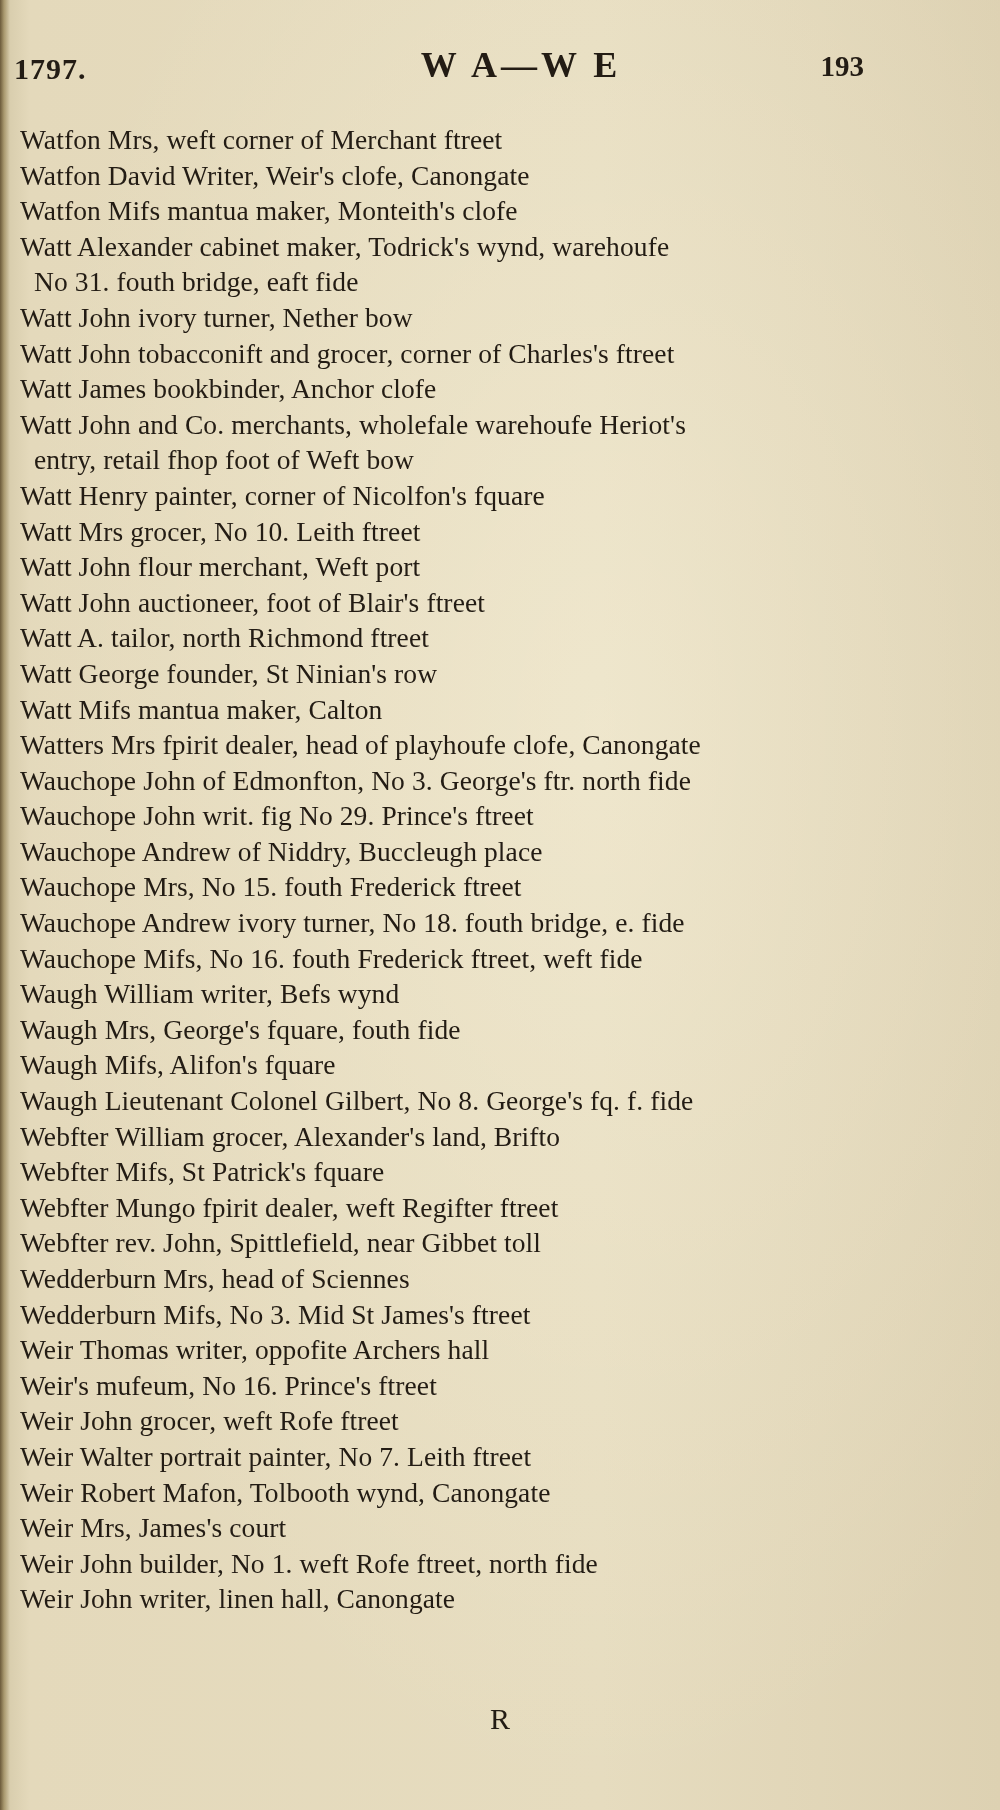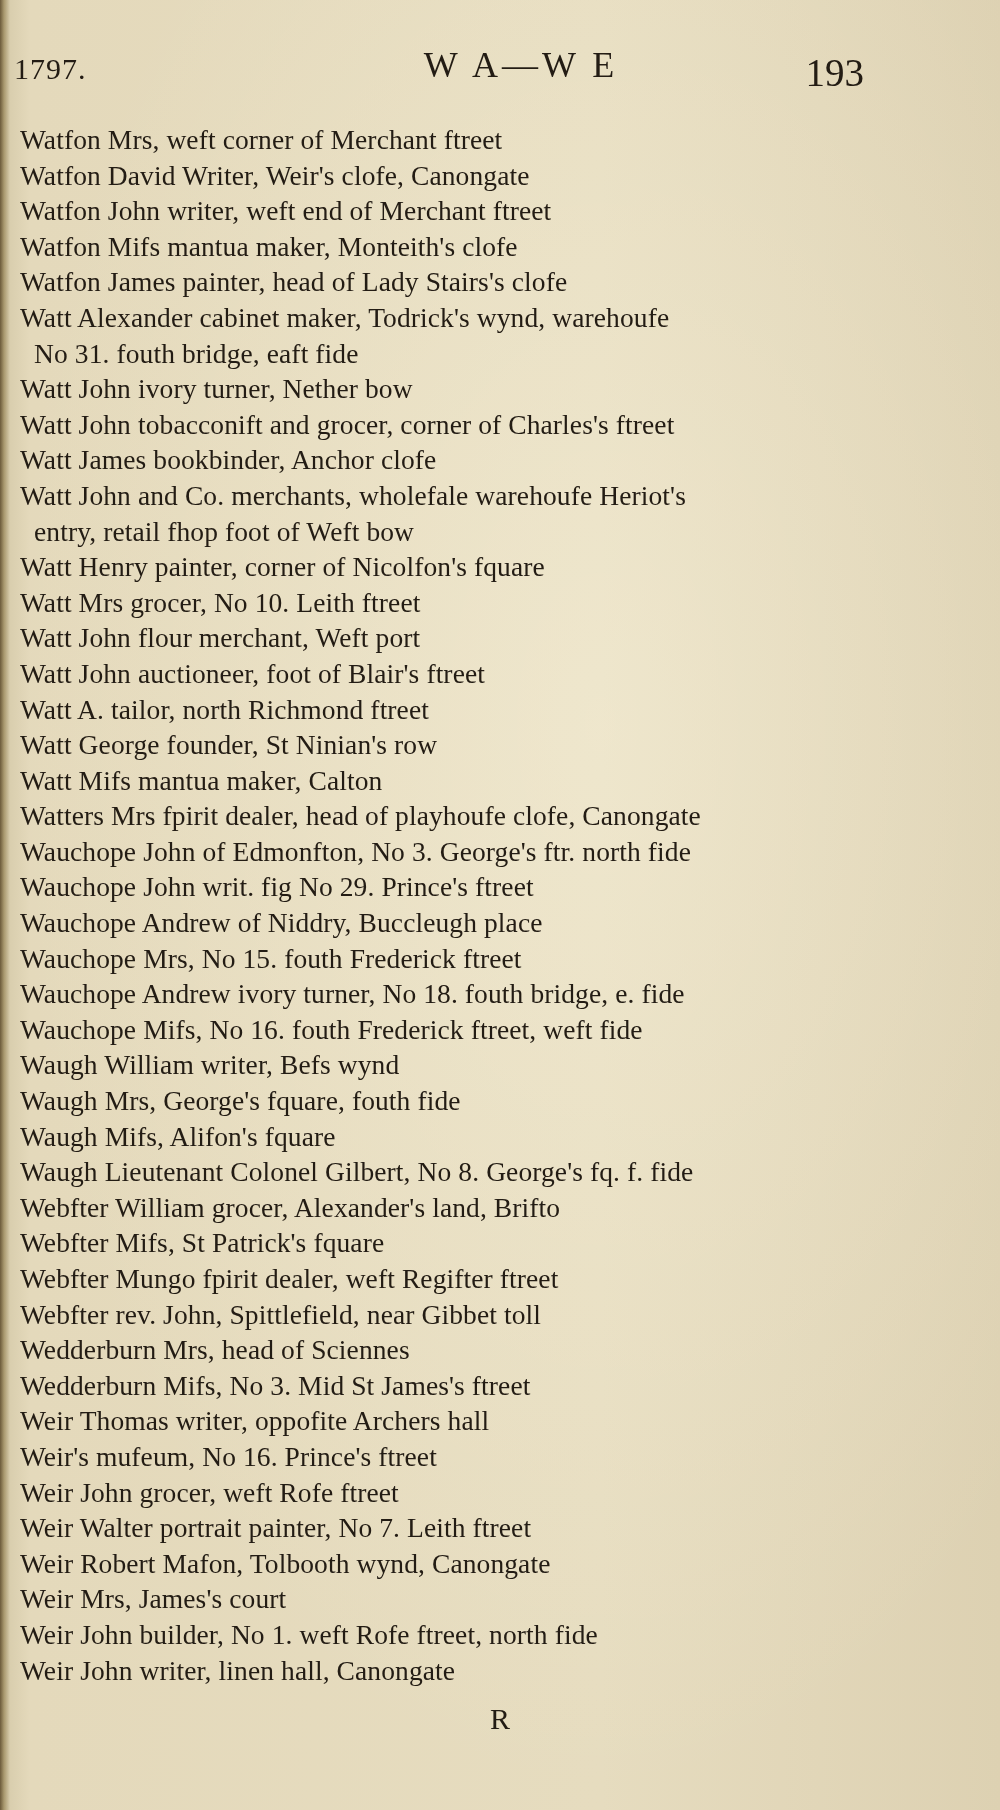--- a/index.html
+++ b/index.html
@@ -18,20 +18,21 @@
     background:
       radial-gradient(ellipse at 60% 40%, rgba(255,250,230,0.35), rgba(0,0,0,0) 70%),
       linear-gradient(90deg, #6b5a3a 0px, #a8986e 4px, #d9ceae 10px, #e4d9bb 30px, #e6dcbf 60%, #ddd1b2 100%);
   }
   .header {
     position: absolute;
     top: 38px;
     left: 0;
     width: 916px;
     height: 50px;
+    font-weight: bold;
   }
   .hdr-year {
     position: absolute;
     left: 14px;
     top: 14px;
     font-size: 30px;
     letter-spacing: 1px;
   }
   .hdr-title {
     position: absolute;
@@ -41,21 +42,21 @@
     top: 6px;
     font-size: 36px;
     letter-spacing: 4px;
     padding-left: 42px;
     box-sizing: border-box;
   }
   .hdr-page {
     position: absolute;
     right: 52px;
     top: 12px;
-    font-size: 39px;
+    font-size: 29px;
   }
   .entries {
     position: absolute;
     top: 122px;
     left: 8px;
     width: 990px;
     margin: 0;
     padding: 0;
     list-style: none;
   }
@@ -85,23 +86,21 @@
 <div class="page">
   <div class="header">
     <span class="hdr-year">1797.</span>
     <span class="hdr-title">W A—W E</span>
     <span class="hdr-page">193</span>
   </div>
 
   <ul class="entries" id="entries">
       <li class="entry"><span>Watfon Mrs, weft corner of Merchant ftreet</span></li>
       <li class="entry"><span>Watfon David Writer, Weir's clofe, Canongate</span></li>
-      <li class="entry"><span>Watfon John writer, weft end of Merchant ftreet</span></li>
       <li class="entry"><span>Watfon Mifs mantua maker, Monteith's clofe</span></li>
-      <li class="entry"><span>Watfon James painter, head of Lady Stairs's clofe</span></li>
       <li class="entry"><span>Watt Alexander cabinet maker, Todrick's wynd, warehoufe</span><span class="cont">No 31. fouth bridge, eaft fide</span></li>
       <li class="entry"><span>Watt John ivory turner, Nether bow</span></li>
       <li class="entry"><span>Watt John tobacconift and grocer, corner of Charles's ftreet</span></li>
       <li class="entry"><span>Watt James bookbinder, Anchor clofe</span></li>
       <li class="entry"><span>Watt John and Co. merchants, wholefale warehoufe Heriot's</span><span class="cont">entry, retail fhop foot of Weft bow</span></li>
       <li class="entry"><span>Watt Henry painter, corner of Nicolfon's fquare</span></li>
       <li class="entry"><span>Watt Mrs grocer, No 10. Leith ftreet</span></li>
       <li class="entry"><span>Watt John flour merchant, Weft port</span></li>
       <li class="entry"><span>Watt John auctioneer, foot of Blair's ftreet</span></li>
       <li class="entry"><span>Watt A. tailor, north Richmond ftreet</span></li>

